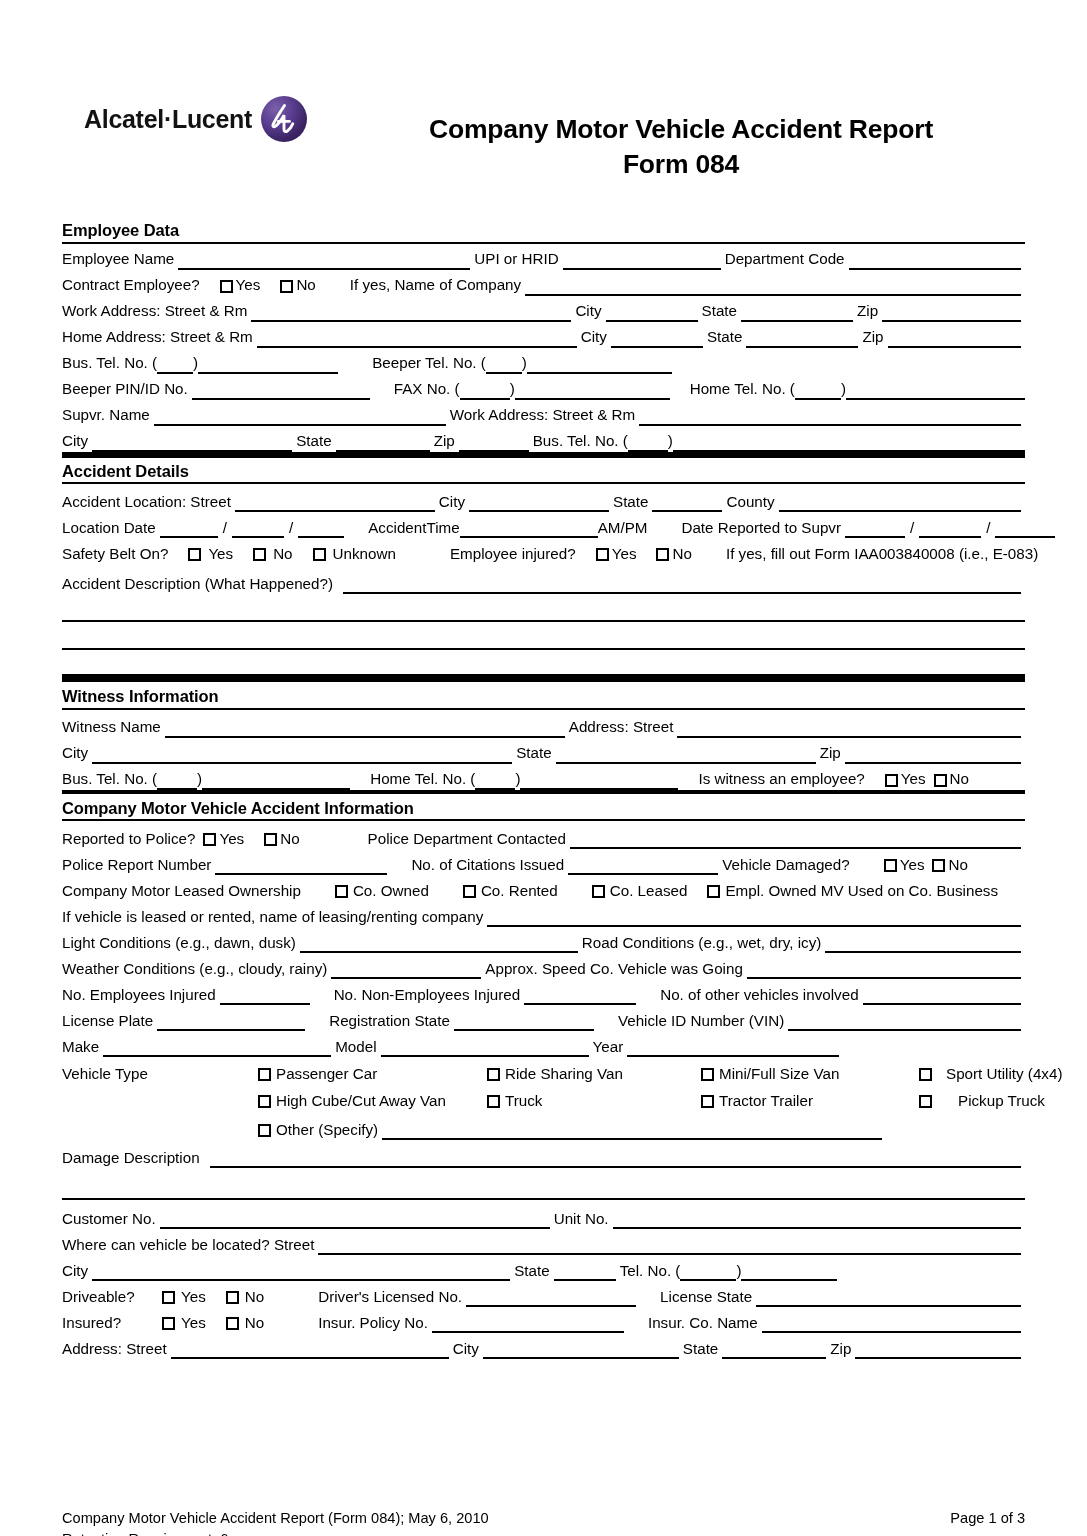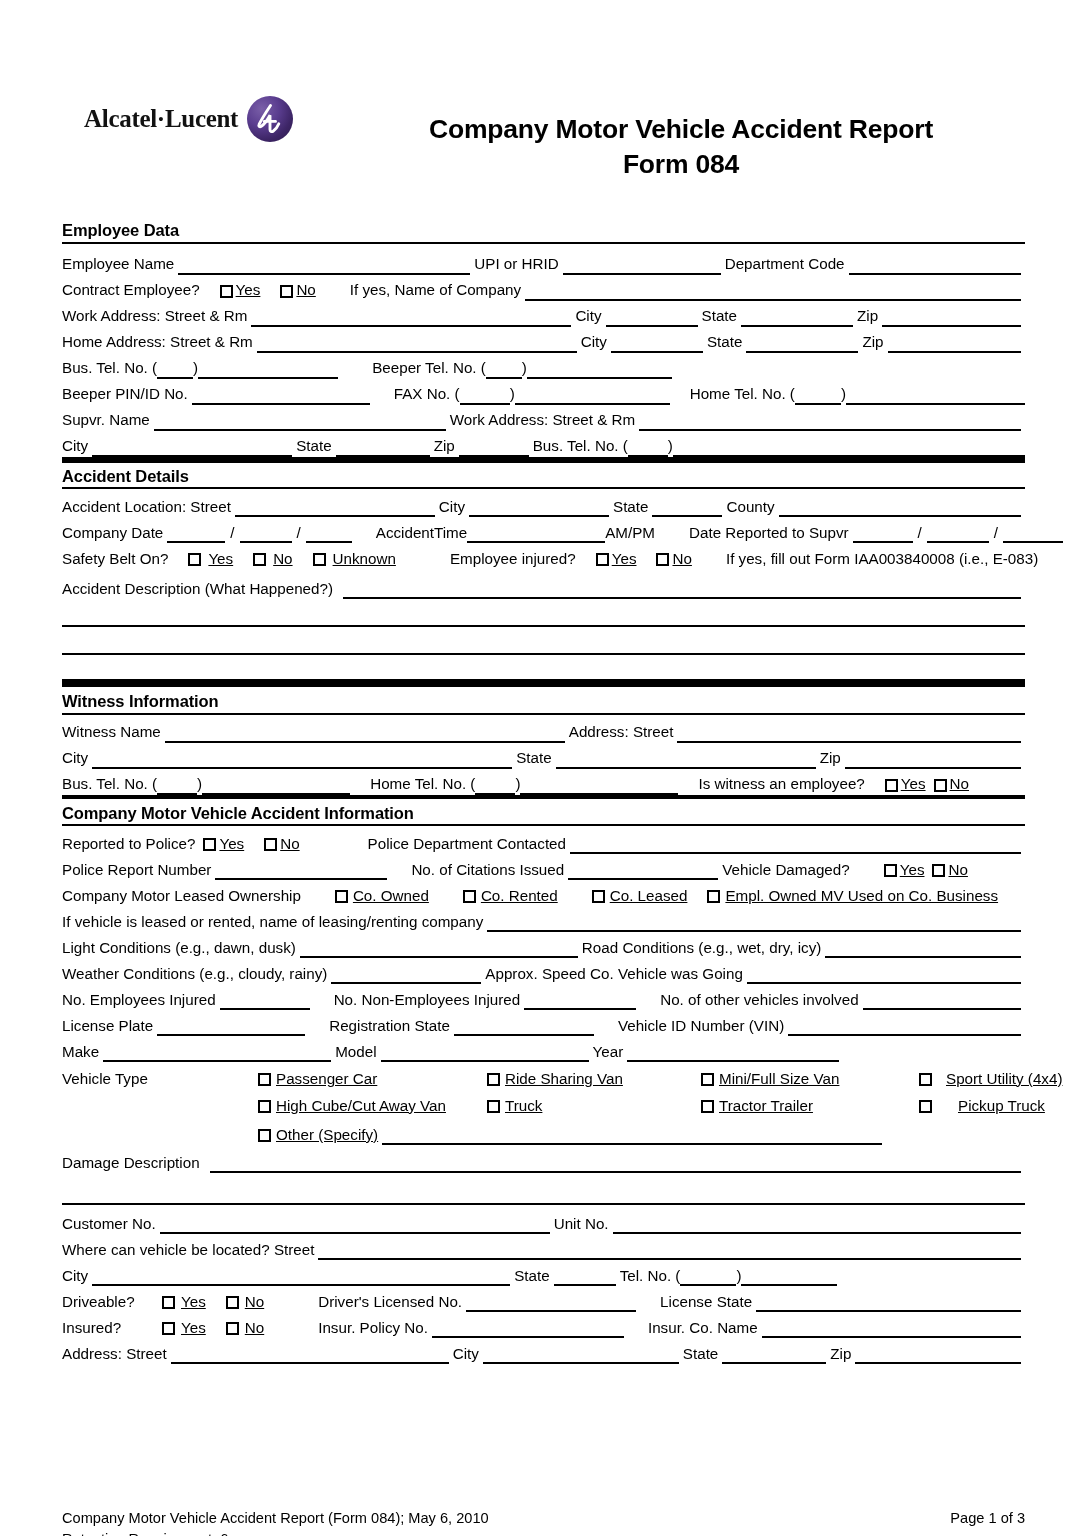--- a/index.html
+++ b/index.html
@@ -29,21 +29,21 @@
   }
   .logo-block {
     position: absolute;
     left: 84px;
     top: 96px;
     display: flex;
     align-items: center;
     gap: 9px;
   }
   .logo-word {
-    font-family: Liberation Serif, serif;
+    font-family: Liberation Sans, sans-serif;
     font-size: 25px;
     font-weight: 600;
     letter-spacing: -0.3px;
     color: #121212;
     white-space: nowrap;
   }
   .logo-mark {
     width: 46px;
     height: 46px;
     border-radius: 50%;
@@ -83,21 +83,21 @@
   .sect {
     font-size: 16.5px;
     font-weight: bold;
     letter-spacing: -0.1px;
     padding-bottom: 3px;
   }
   .sect-rule-thin { border-bottom: 2px solid #000; height: 0; }
   .bar-thick { height: 6px; background: #000; margin: 0; }
   .bar-med   { height: 4px; background: #000; margin: 0; }
 
-  .sect-wrap-first { margin-bottom: 5px; }
+  .sect-wrap-first { }
   .sect-wrap { }
 
   
   .row {
     display: flex;
     align-items: flex-end;
     height: 26px;
     white-space: nowrap;
   }
   .lbl { flex: none; padding-bottom: 3px; }
@@ -117,21 +117,21 @@
   
   .cb {
     flex: none;
     width: 13px;
     height: 13px;
     border: 2px solid #000;
     background: #fff;
     box-sizing: border-box;
     margin-bottom: 3px;
   }
-  .cb + .cblbl { padding-left: 3px; text-decoration: underline; }
+  .cb + .cblbl { padding-left: 3px; }
   .cblbl { flex: none; padding-bottom: 3px; }
 
   
   .writeline {
     border-bottom: 2.5px solid #000;
     height: 26px;
   }
   .writeline.last { height: 24px; }
 
   .slash { flex: none; padding: 0 1px 3px 1px; }
@@ -284,21 +284,21 @@
       <span class="ln" style="width:200px"></span>
       <span class="lbl">City</span>
       <span class="ln" style="width:140px"></span>
       <span class="lbl">State</span>
       <span class="ln" style="width:70px"></span>
       <span class="lbl">County</span>
       <span class="ln grow"></span>
     </div>
 
     <div class="row">
-      <span class="lbl">Company Date</span>
+      <span class="lbl">Location Date</span>
       <span class="ln" style="width:58px"></span>
       <span class="slash">/</span>
       <span class="ln" style="width:52px"></span>
       <span class="slash">/</span>
       <span class="ln" style="width:46px"></span>
       <span class="sp-lg"></span>
       <span class="lbl">AccidentTime</span>
       <span class="ln" style="width:138px;margin:0"></span>
       <span class="lbl">AM/PM</span>
       <span class="sp-xl"></span>

